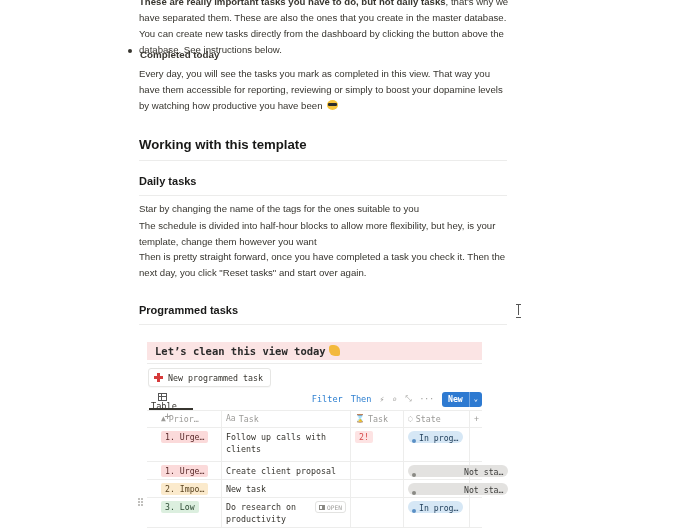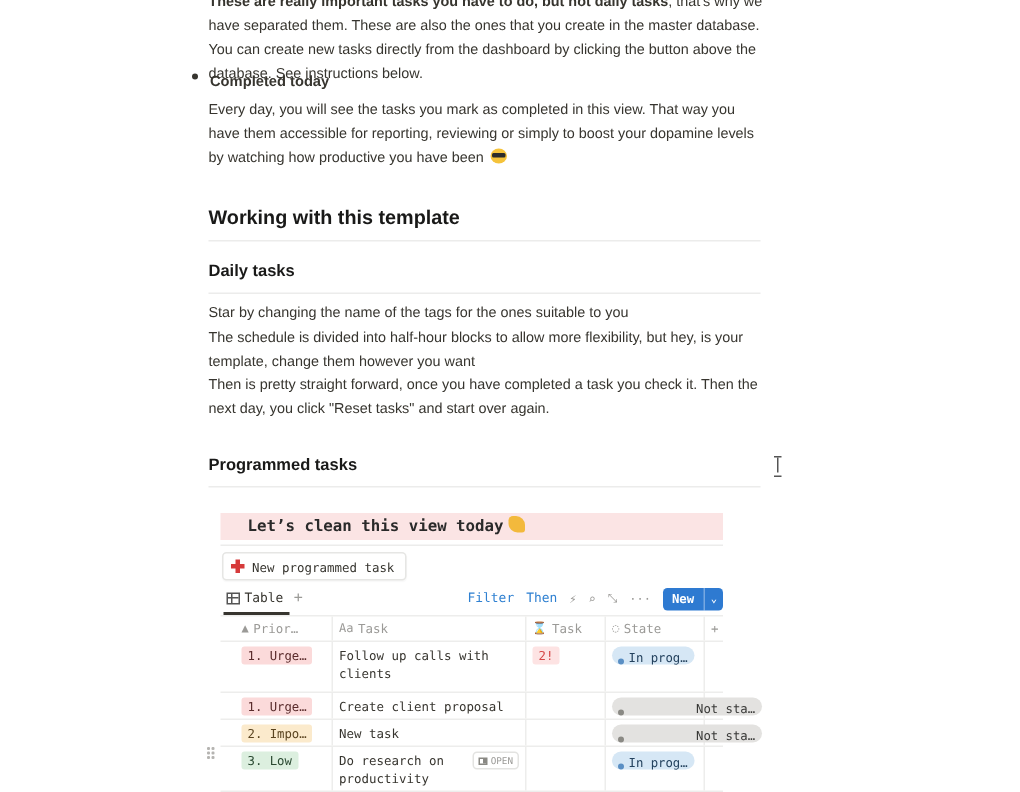--- a/index.html
+++ b/index.html
@@ -20,29 +20,29 @@
     .h3-daily { left: 139px; top: 175px; }
     .h3-rule1 { position: absolute; left: 139px; top: 195px; width: 368px; height: 1px; background: #ececeb; }
     .daily-p1 { position: absolute; left: 139px; top: 201px; width: 370px; }
     .daily-p2 { position: absolute; left: 139px; top: 218px; width: 370px; }
     .daily-p3 { position: absolute; left: 139px; top: 249px; width: 370px; }
     .h3-prog { left: 139px; top: 304px; }
     .h3-rule2 { position: absolute; left: 139px; top: 324px; width: 368px; height: 1px; background: #ececeb; }
     .cursor { position: absolute; left: 515px; top: 304px; width: 7px; height: 12px; }
     .cursor::before { content: ""; position: absolute; left: 3px; top: 1px; width: 1px; height: 10px; background: #555; }
     .cursor::after { content: ""; position: absolute; left: 1px; top: 0; width: 5px; height: 12px; border-top: 1px solid #555; border-bottom: 1px solid #555; }
-    .callout { position: absolute; left: 147px; top: 342px; width: 335px; height: 18px; background: #fbe4e4; font-family: "DejaVu Sans Mono", monospace; font-weight: bold; font-size: 10.5px; color: #2a2a2a; padding-left: 18px; line-height: 18px; }
+    .callout { position: absolute; left: 147px; top: 342px; width: 335px; height: 18px; background: #fbe4e4; font-family: "DejaVu Sans Mono", monospace; font-weight: bold; font-size: 10.5px; color: #2a2a2a; padding-left: 8px; line-height: 18px; }
     .callout-rule { position: absolute; left: 147px; top: 363px; width: 335px; height: 1px; background: #ececeb; }
     .emoji-muscle { display: inline-block; width: 11px; height: 11px; background: #f3b93c; border-radius: 3px 6px 2px 6px; vertical-align: -1px; margin-left: 3px; }
     .new-task-btn { position: absolute; left: 148px; top: 368px; height: 19px; padding: 0 7px 0 5px; border: 1px solid #e6e6e4; border-radius: 3px; display: flex; align-items: center; font-family: "DejaVu Sans Mono", monospace; font-size: 8.3px; color: #37352f; background: #fff; box-shadow: 0 1px 1px rgba(0,0,0,0.03); }
     .red-plus { width: 9px; height: 9px; position: relative; margin-right: 5px; }
     .red-plus::before { content: ""; position: absolute; left: 3px; top: 0; width: 3px; height: 9px; background: #d63b3b; }
     .red-plus::after { content: ""; position: absolute; left: 0; top: 3px; width: 9px; height: 3px; background: #d63b3b; }
     .view-bar { position: absolute; left: 147px; top: 391px; width: 335px; height: 18px; font-family: "DejaVu Sans Mono", monospace; font-size: 8.6px; }
-    .tab-table { position: absolute; left: 4px; top: 2px; display: flex; align-items: center; color: #37352f; }
+    .tab-table { position: absolute; left: 4px; top: 2px; display: flex; align-items: center; color: #37352f; flex-direction: column; }
     .table-icon { width: 9px; height: 8px; border: 1.2px solid #555; margin-right: 3px; position: relative; }
     .table-icon::before { content: ""; position: absolute; left: 2px; top: 0; width: 1px; height: 100%; background: #555; }
     .table-icon::after { content: ""; position: absolute; left: 0; top: 2px; width: 100%; height: 1px; background: #555; }
     .tab-add { margin-left: 7px; color: #9b9a97; font-size: 10px; }
     .tab-underline { position: absolute; left: 2px; top: 17px; width: 44px; height: 2px; background: #37352f; }
     .bar-right { position: absolute; right: 0; top: 0; display: flex; align-items: center; height: 16px; }
     .bar-link { color: #2f80d1; margin-right: 8px; }
     .bar-icon { color: #9b9a97; margin-right: 8px; font-size: 8px; }
     .new-btn { background: #2e7ad1; color: #fff; height: 15px; border-radius: 3px; display: flex; align-items: center; font-size: 8.2px; font-weight: bold; }
     .new-btn-label { padding: 0 6px 0 6px; border-right: 1px solid rgba(255,255,255,0.35); line-height: 15px; }

